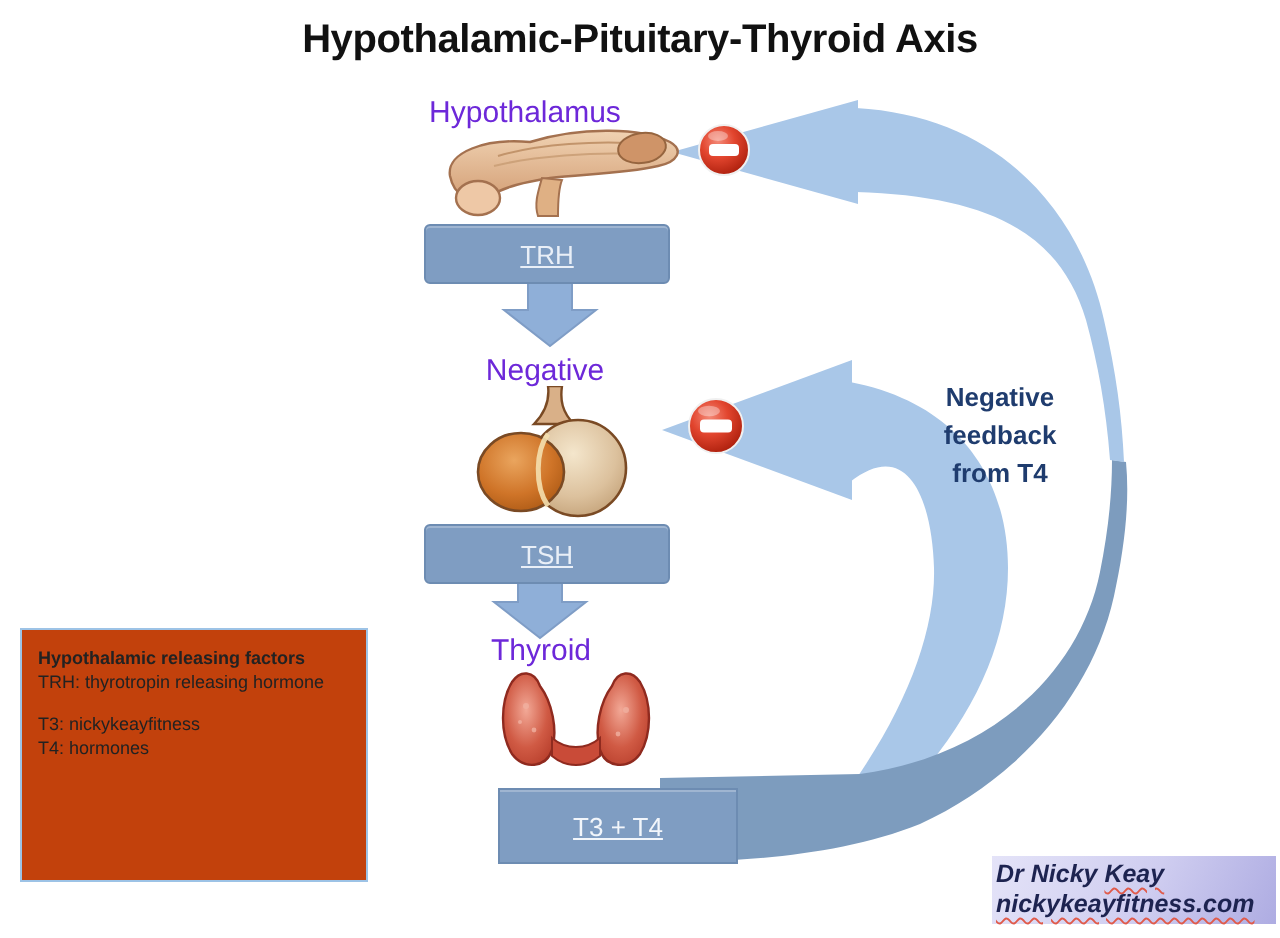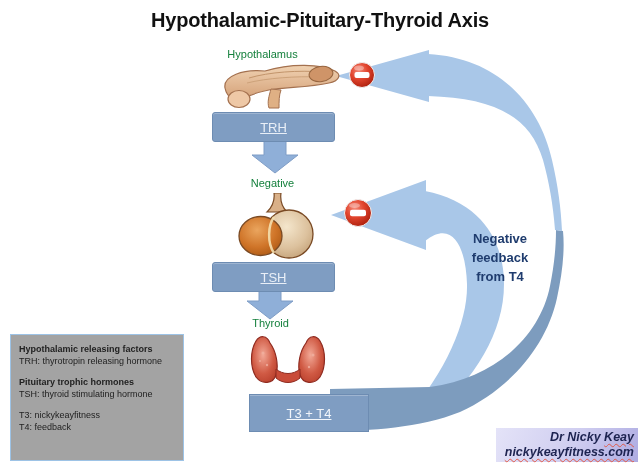--- a/index.html
+++ b/index.html
@@ -1,35 +1,35 @@
 <!DOCTYPE html>
 <html><head>
 <meta charset="utf-8">
 <style>
   html,body{margin:0;padding:0;background:#fff;}
   .slide{position:relative;width:640px;height:469px;background:#fff;overflow:hidden;
          font-family:"Liberation Sans",sans-serif;}
   .abs{position:absolute;}
   .slide-title{left:0;top:9px;width:640px;text-align:center;font-size:20px;font-weight:bold;
                color:#111;letter-spacing:-0.2px;}
-  .gland-label{font-size:11px;color:#15803d;text-align:center;}
+  .gland-label{font-size:15px;color:#6d28d9;text-align:center;}
   .hormone-box{background:#7f9dc2;border:1px solid #6d8cb2;border-radius:3px;
                color:#e9eff7;font-size:13px;display:flex;align-items:center;justify-content:center;
                box-shadow:inset 0 1px 0 rgba(255,255,255,.25);text-decoration:underline;}
   .hormone-box.square{border-radius:0;color:#f2f6fb;margin-left:37px;}
   .feedback-label{left:458px;top:189px;width:84px;text-align:center;font-size:13px;font-weight:bold;
-                  color:#1f3c6e;line-height:19px;margin-top:40px;}
-  .legend{left:10px;top:334px;width:156px;height:107px;border:1.5px solid #9dc3e6;background:#a3a3a3;
+                  color:#1f3c6e;line-height:19px;}
+  .legend{left:10px;top:314px;width:156px;height:107px;border:1.5px solid #9dc3e6;background:#c2410c;
           padding:9px 8px;font-size:9px;line-height:11.5px;color:#222;}
   .legend-section{margin-bottom:10px;}
   .legend-section:last-child{margin-bottom:0;}
   .legend-heading{font-weight:bold;}
   .credit{left:496px;top:428px;width:136px;height:30px;padding:2px 4px 2px 2px;
           background:linear-gradient(115deg,#e4e3f8 0%,#cfcdf0 55%,#aeace2 100%);
-          text-align:right;font-size:12.5px;font-weight:bold;font-style:italic;color:#1d2350;
+          text-align:left;font-size:12.5px;font-weight:bold;font-style:italic;color:#1d2350;
           line-height:15px;}
   .squiggle{text-decoration-line:underline;text-decoration-style:wavy;
             text-decoration-color:#e05a4a;text-decoration-thickness:1px;text-underline-offset:2px;}
   svg{display:block;}
 </style>
 </head>
 <body>
 
 <div class="slide">
 
@@ -135,26 +135,22 @@
   </div>
 
   <div class="abs feedback-label">Negative feedback from T4</div>
 
   <div class="abs legend">
     <div class="legend-section">
       <div class="legend-heading">Hypothalamic releasing factors</div>
       <div>TRH: thyrotropin releasing hormone</div>
     </div>
     <div class="legend-section">
-      <div class="legend-heading">Pituitary trophic hormones</div>
-      <div>TSH: thyroid stimulating hormone</div>
-    </div>
-    <div class="legend-section">
       <div>T3: nickykeayfitness</div>
-      <div>T4: feedback</div>
+      <div>T4: hormones</div>
     </div>
   </div>
 
   <div class="abs credit">
     <div><span>Dr Nicky </span><span class="squiggle">Keay</span></div>
     <div class="squiggle">nickykeayfitness.com</div>
   </div>
 
 </div>
 

